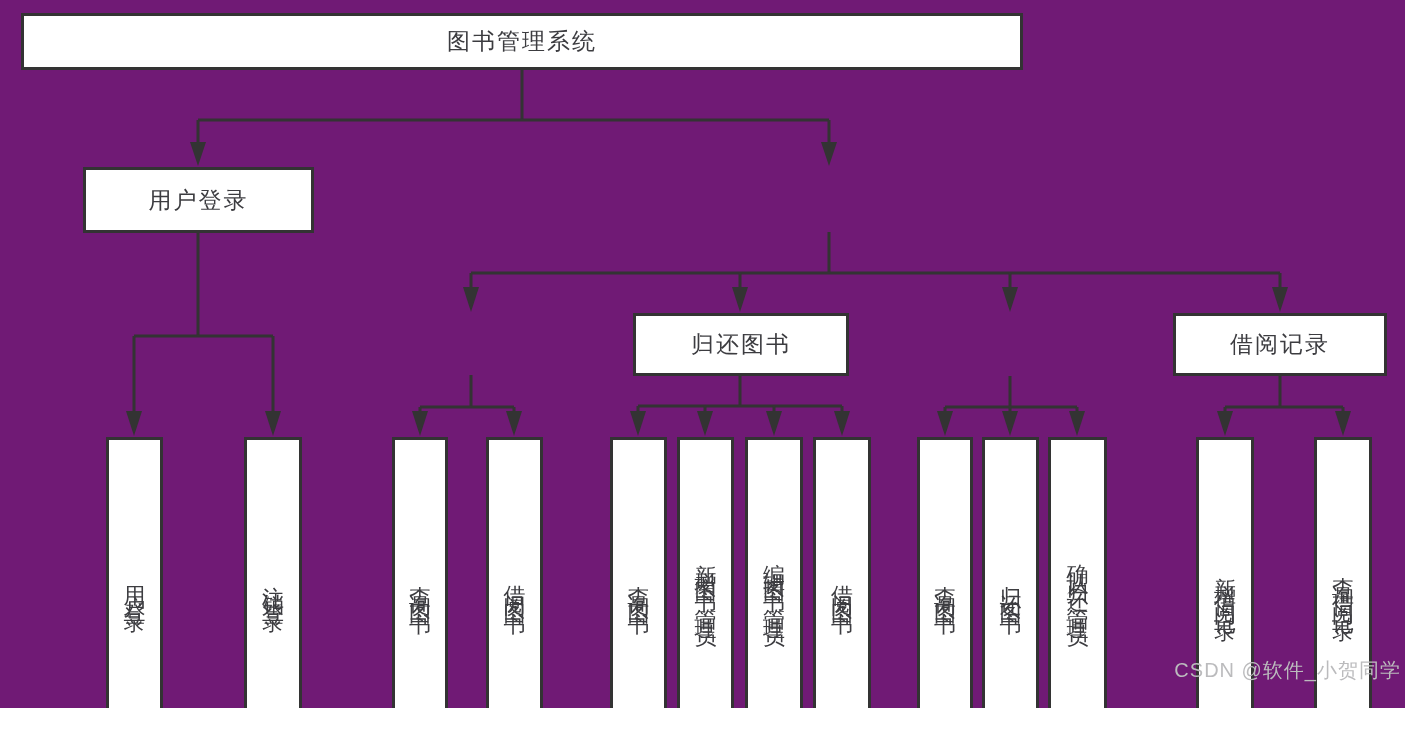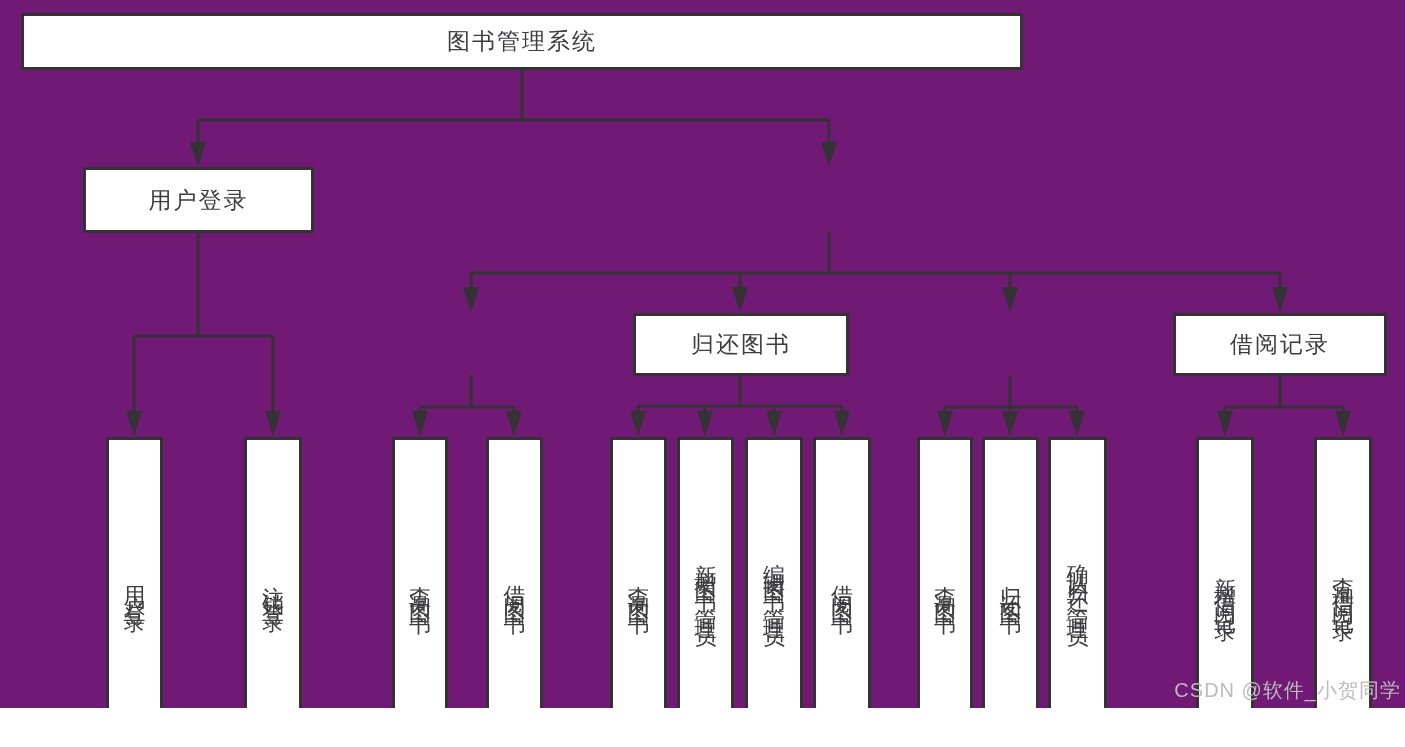--- a/index.html
+++ b/index.html
@@ -11,21 +11,21 @@
   .box{
     position:absolute;box-sizing:border-box;background:#ffffff;
     border:3px solid #333333;display:flex;align-items:center;justify-content:center;
     color:#3c3c40;font-size:23px;letter-spacing:2px;white-space:nowrap;z-index:2;
   }
   .leaf{
     writing-mode:vertical-rl;text-orientation:mixed;
     font-size:22px;letter-spacing:9px;line-height:1;white-space:normal;
   }
   .watermark{
-    position:absolute;right:4px;bottom:4px;z-index:5;
+    position:absolute;right:4px;bottom:24px;z-index:5;
     color:#bbbbbd;font-size:20px;letter-spacing:1px;
   }
 </style>
 </head>
 <body>
 
 <div class="canvas">
 
   <svg class="lines" viewBox="0 0 1405 747" fill="none" stroke="#333333" stroke-width="3">
     <g>

